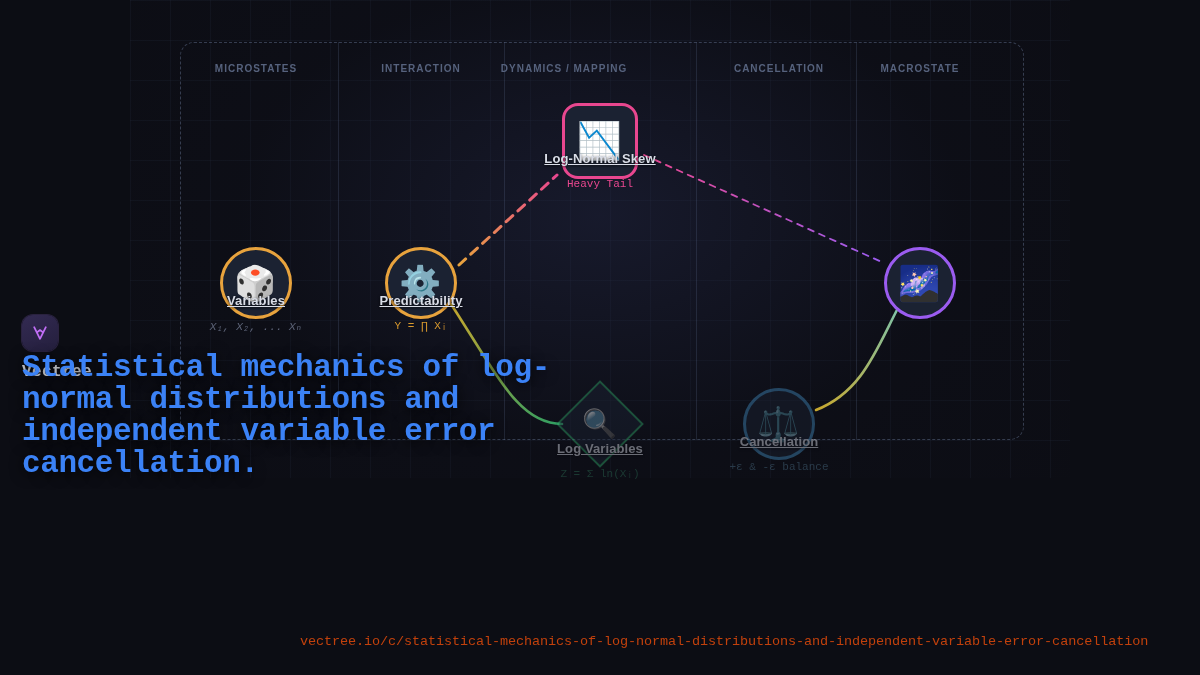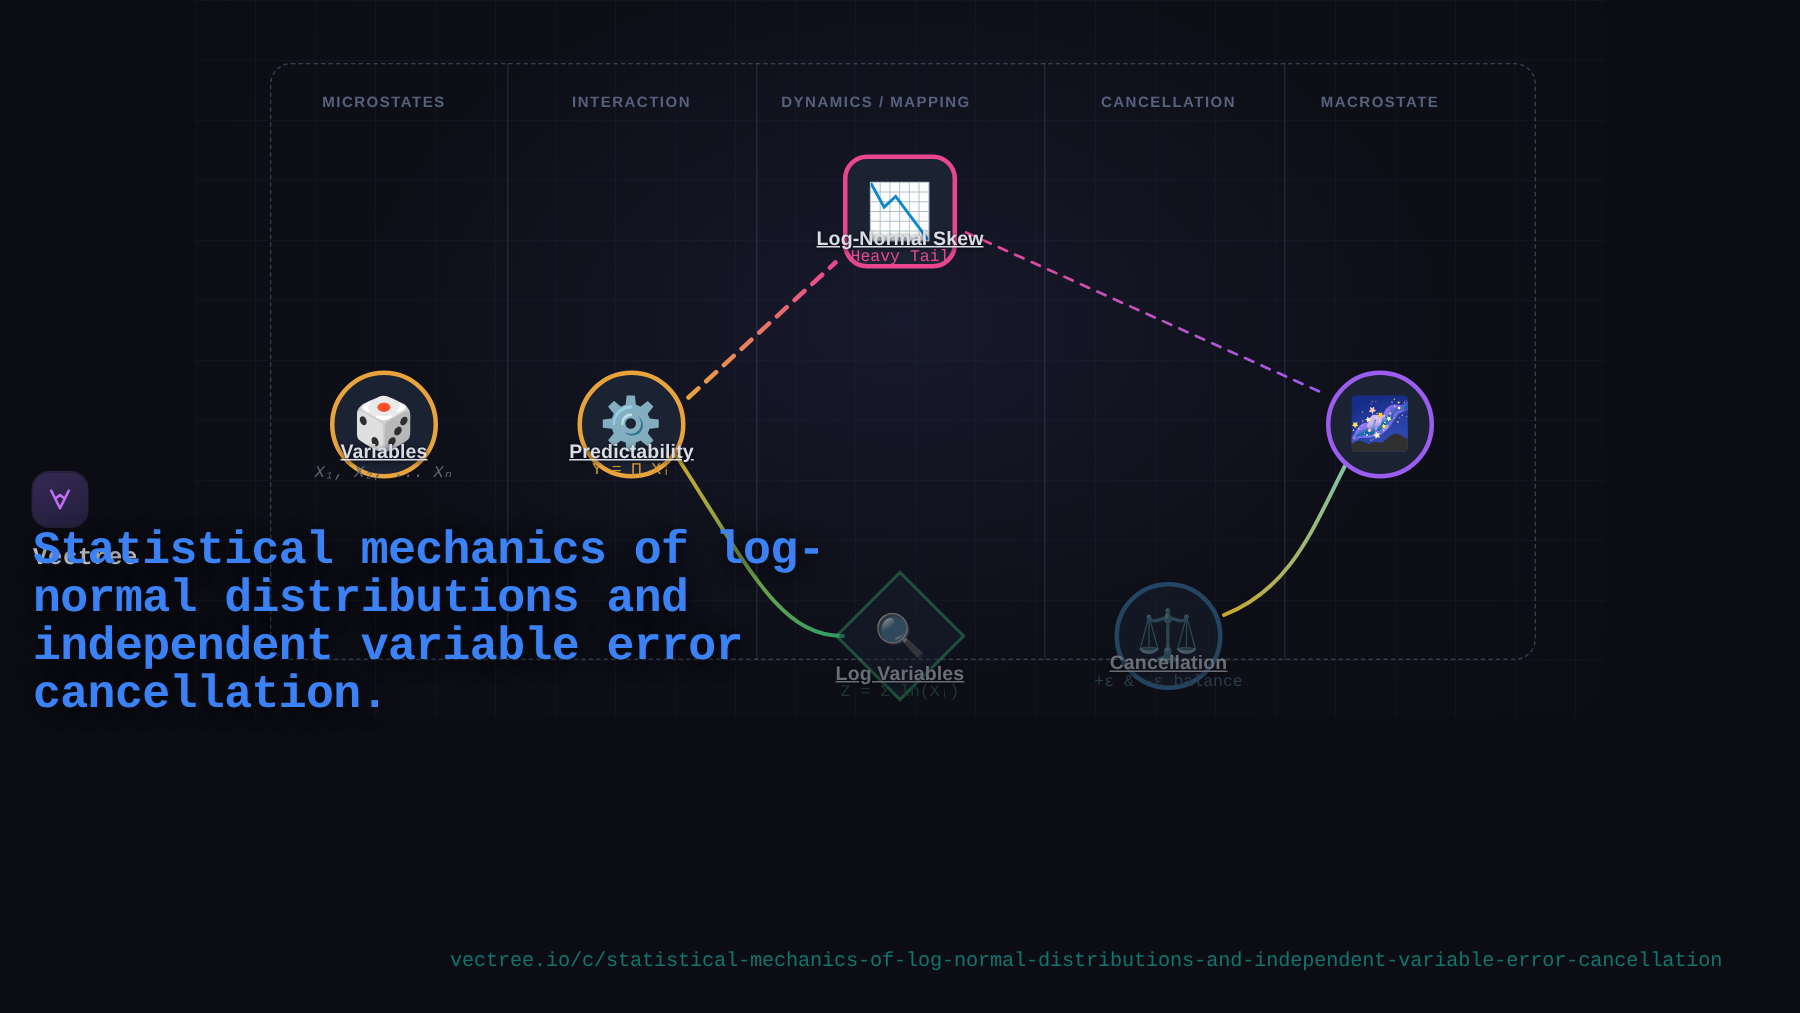--- a/index.html
+++ b/index.html
@@ -67,21 +67,21 @@
 
   .node-caption {
     position:absolute; left:50%; transform:translateX(-50%);
     text-align:center; white-space:nowrap;
   }
   .node-title {
     font-size:13px; font-weight:700; color:#d9dde7;
     letter-spacing:0.1px; text-shadow:0 1px 3px rgba(0,0,0,0.8);text-decoration:underline;
   }
   .node-sub {
-    margin-top:0; font-size:11px;
+    margin-top:12px; font-size:11px;
     font-family:"Liberation Mono", monospace;
   }
 
   
   #node-variables      .node-caption { top:46px; }
   #node-multiplication .node-caption { top:46px; }
   #node-skew           .node-caption { top:48px; }
   #node-equilibrium    .node-caption { top:46px; }
   #node-logtransform   .node-caption { top:48px; }
   #node-cancellation   .node-caption { top:46px; }
@@ -104,41 +104,41 @@
     width:560px;
     font-family:"Liberation Mono", monospace;
     font-size:31px; font-weight:700; line-height:1.035;
     color:#3b82f6; letter-spacing:-0.4px;
     text-shadow:0 2px 14px rgba(0,0,0,0.9);
   }
 
   #footer-url {
     position:absolute; left:300px; bottom:26px; z-index:6;
     font-family:"Liberation Mono", monospace;
-    font-size:13.5px; color:#0f766e; letter-spacing:-0.1px; white-space:nowrap;
+    font-size:13.5px; color:#c2410c; letter-spacing:-0.1px; white-space:nowrap;
   }
 </style>
 </head>
 <body>
 
 <div id="grid-bg"></div>
 <div id="grid-wash"></div>
 
 <div id="pipeline-frame"></div>
 <div id="column-dividers">
     <div class="col-divider" style="left: 338px;"></div>
     <div class="col-divider" style="left: 504px;"></div>
     <div class="col-divider" style="left: 696px;"></div>
     <div class="col-divider" style="left: 856px;"></div>
   </div>
 
 <div id="stage-labels">
     <div class="stage-label" style="left: 256px;">MICROSTATES</div>
     <div class="stage-label" style="left: 421px;">INTERACTION</div>
-    <div class="stage-label" style="left: 584px;">DYNAMICS / MAPPING</div>
+    <div class="stage-label" style="left: 564px;">DYNAMICS / MAPPING</div>
     <div class="stage-label" style="left: 779px;">CANCELLATION</div>
     <div class="stage-label" style="left: 920px; text-align: right;">MACROSTATE</div>
   </div>
 
 <svg id="edges" viewBox="0 0 1200 675">
   <defs>
     <linearGradient id="g-mult-skew" x1="0" y1="1" x2="1" y2="0" gradientUnits="objectBoundingBox">
       <stop offset="0%" stop-color="#e8a33d"></stop>
       <stop offset="100%" stop-color="#e8478f"></stop>
     </linearGradient>

